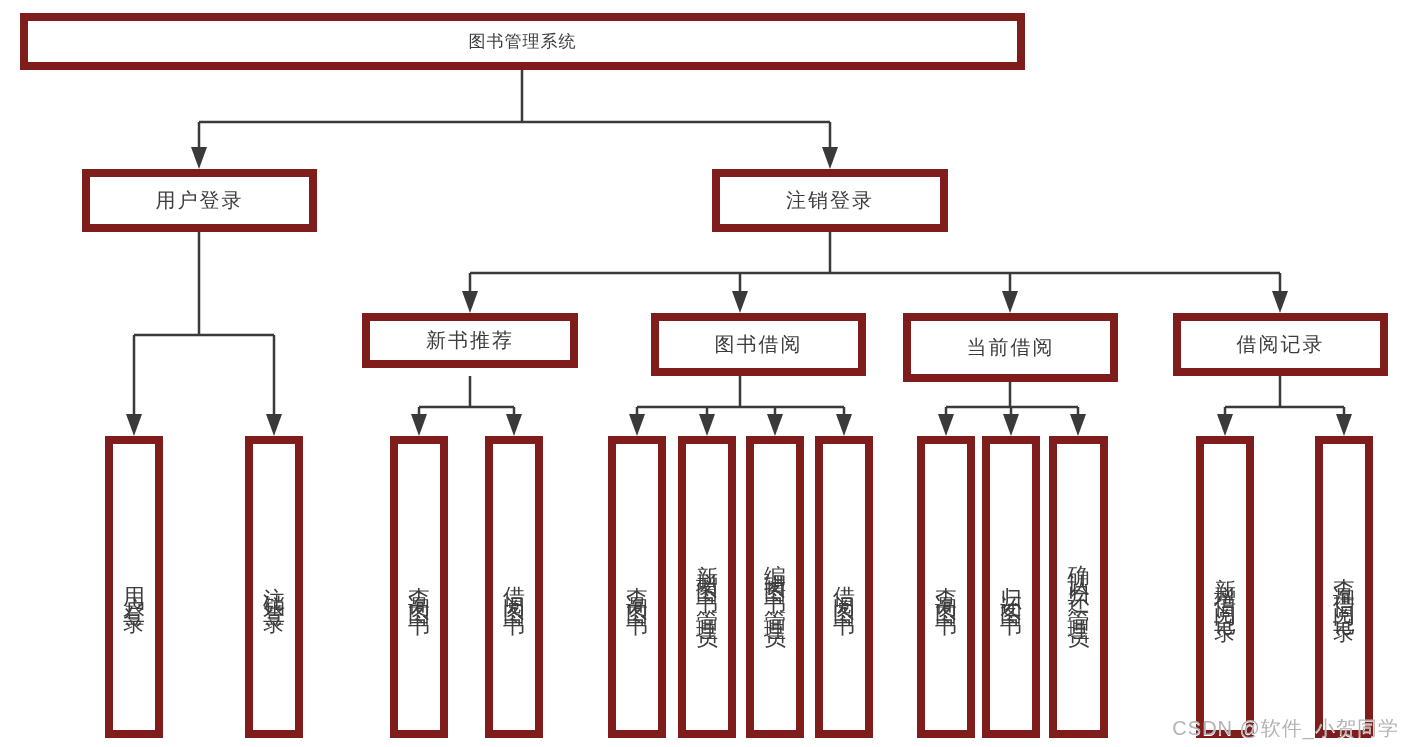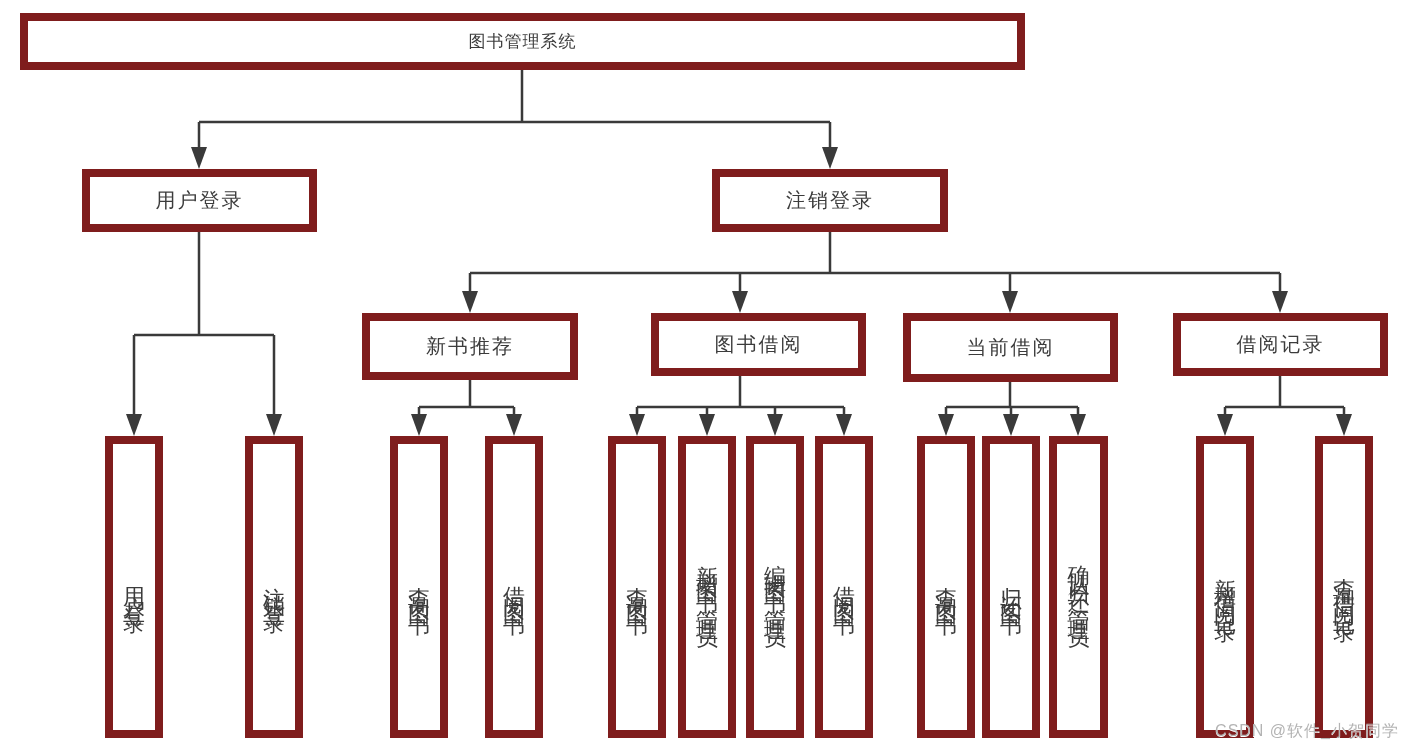--- a/index.html
+++ b/index.html
@@ -41,21 +41,21 @@
     writing-mode: vertical-rl;
     text-orientation: mixed;
     letter-spacing: 9px;
     line-height: 1;
     white-space: nowrap;
   }
   .watermark {
     position: absolute;
     right: 6px;
     bottom: 5px;
-    font-size: 16px;
+    font-size: 20px;
     color: #b3b3b3;
     letter-spacing: 1px;
     text-shadow: 0 1px 0 #ffffff;
     z-index: 5;
   }
 </style>
 </head>
 <body>
 
 <div class="canvas">
@@ -111,21 +111,21 @@
     <span>图书管理系统</span>
   </div>
 
   <div class="node lvl2" style="left:82px;top:169px;width:235px;height:63px;">
     <span>用户登录</span>
   </div>
   <div class="node lvl2" style="left:712px;top:169px;width:236px;height:63px;">
     <span>注销登录</span>
   </div>
 
-  <div class="node lvl3" style="left:362px;top:313px;width:216px;height:67px;">
+  <div class="node lvl3" style="left:362px;top:313px;width:216px;height:55px;">
     <span>新书推荐</span>
   </div>
   <div class="node lvl3" style="left:633px;top:313px;width:215px;height:63px;margin-left:18px;">
     <span>图书借阅</span>
   </div>
   <div class="node lvl3" style="left:903px;top:313px;width:215px;height:69px;">
     <span>当前借阅</span>
   </div>
   <div class="node lvl3" style="left:1173px;top:313px;width:215px;height:63px;">
     <span>借阅记录</span>

